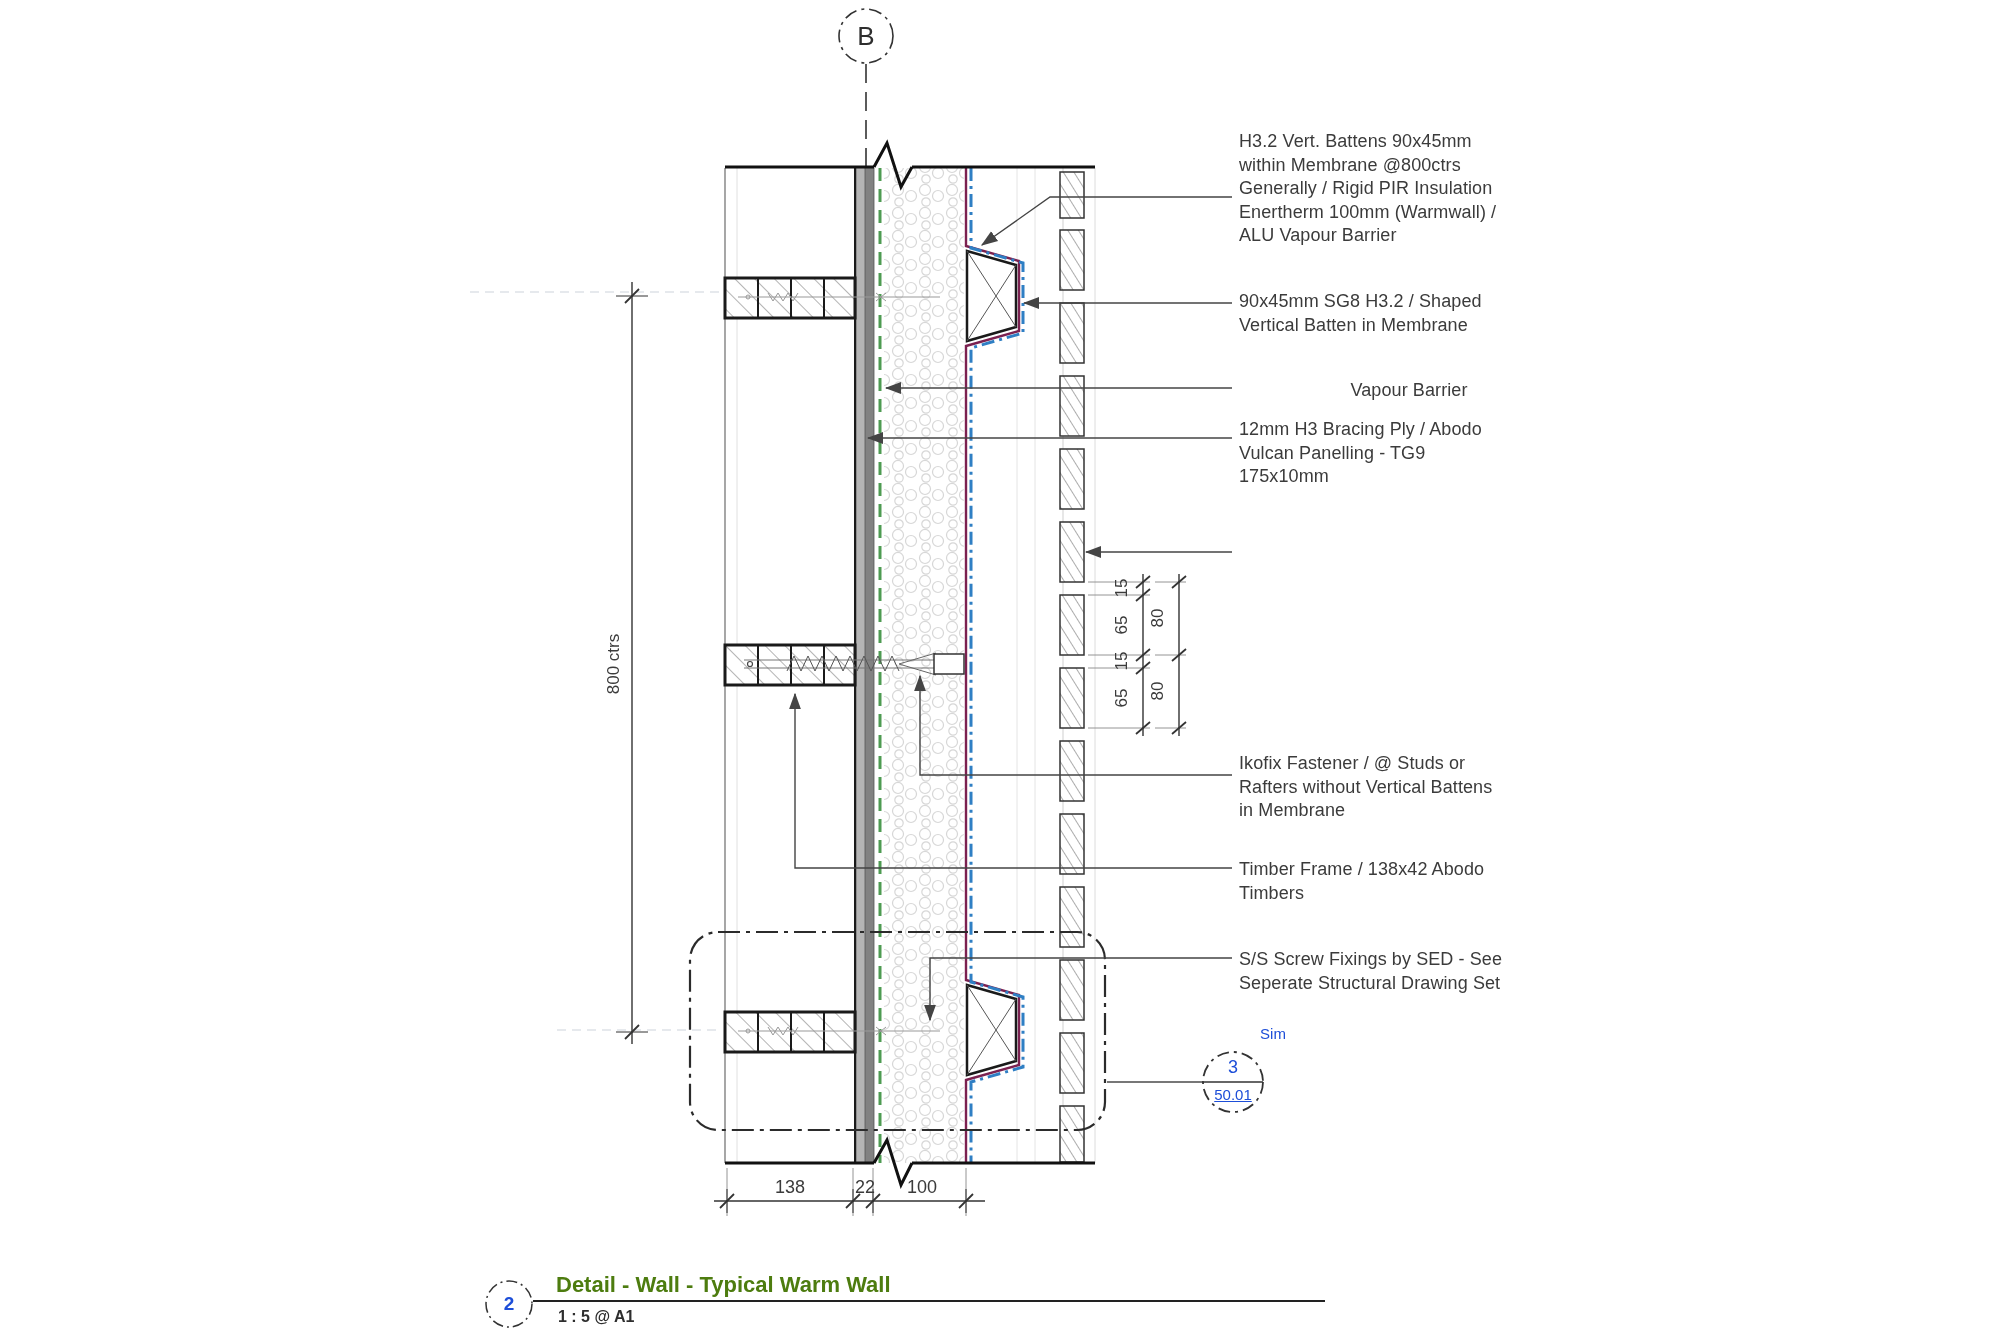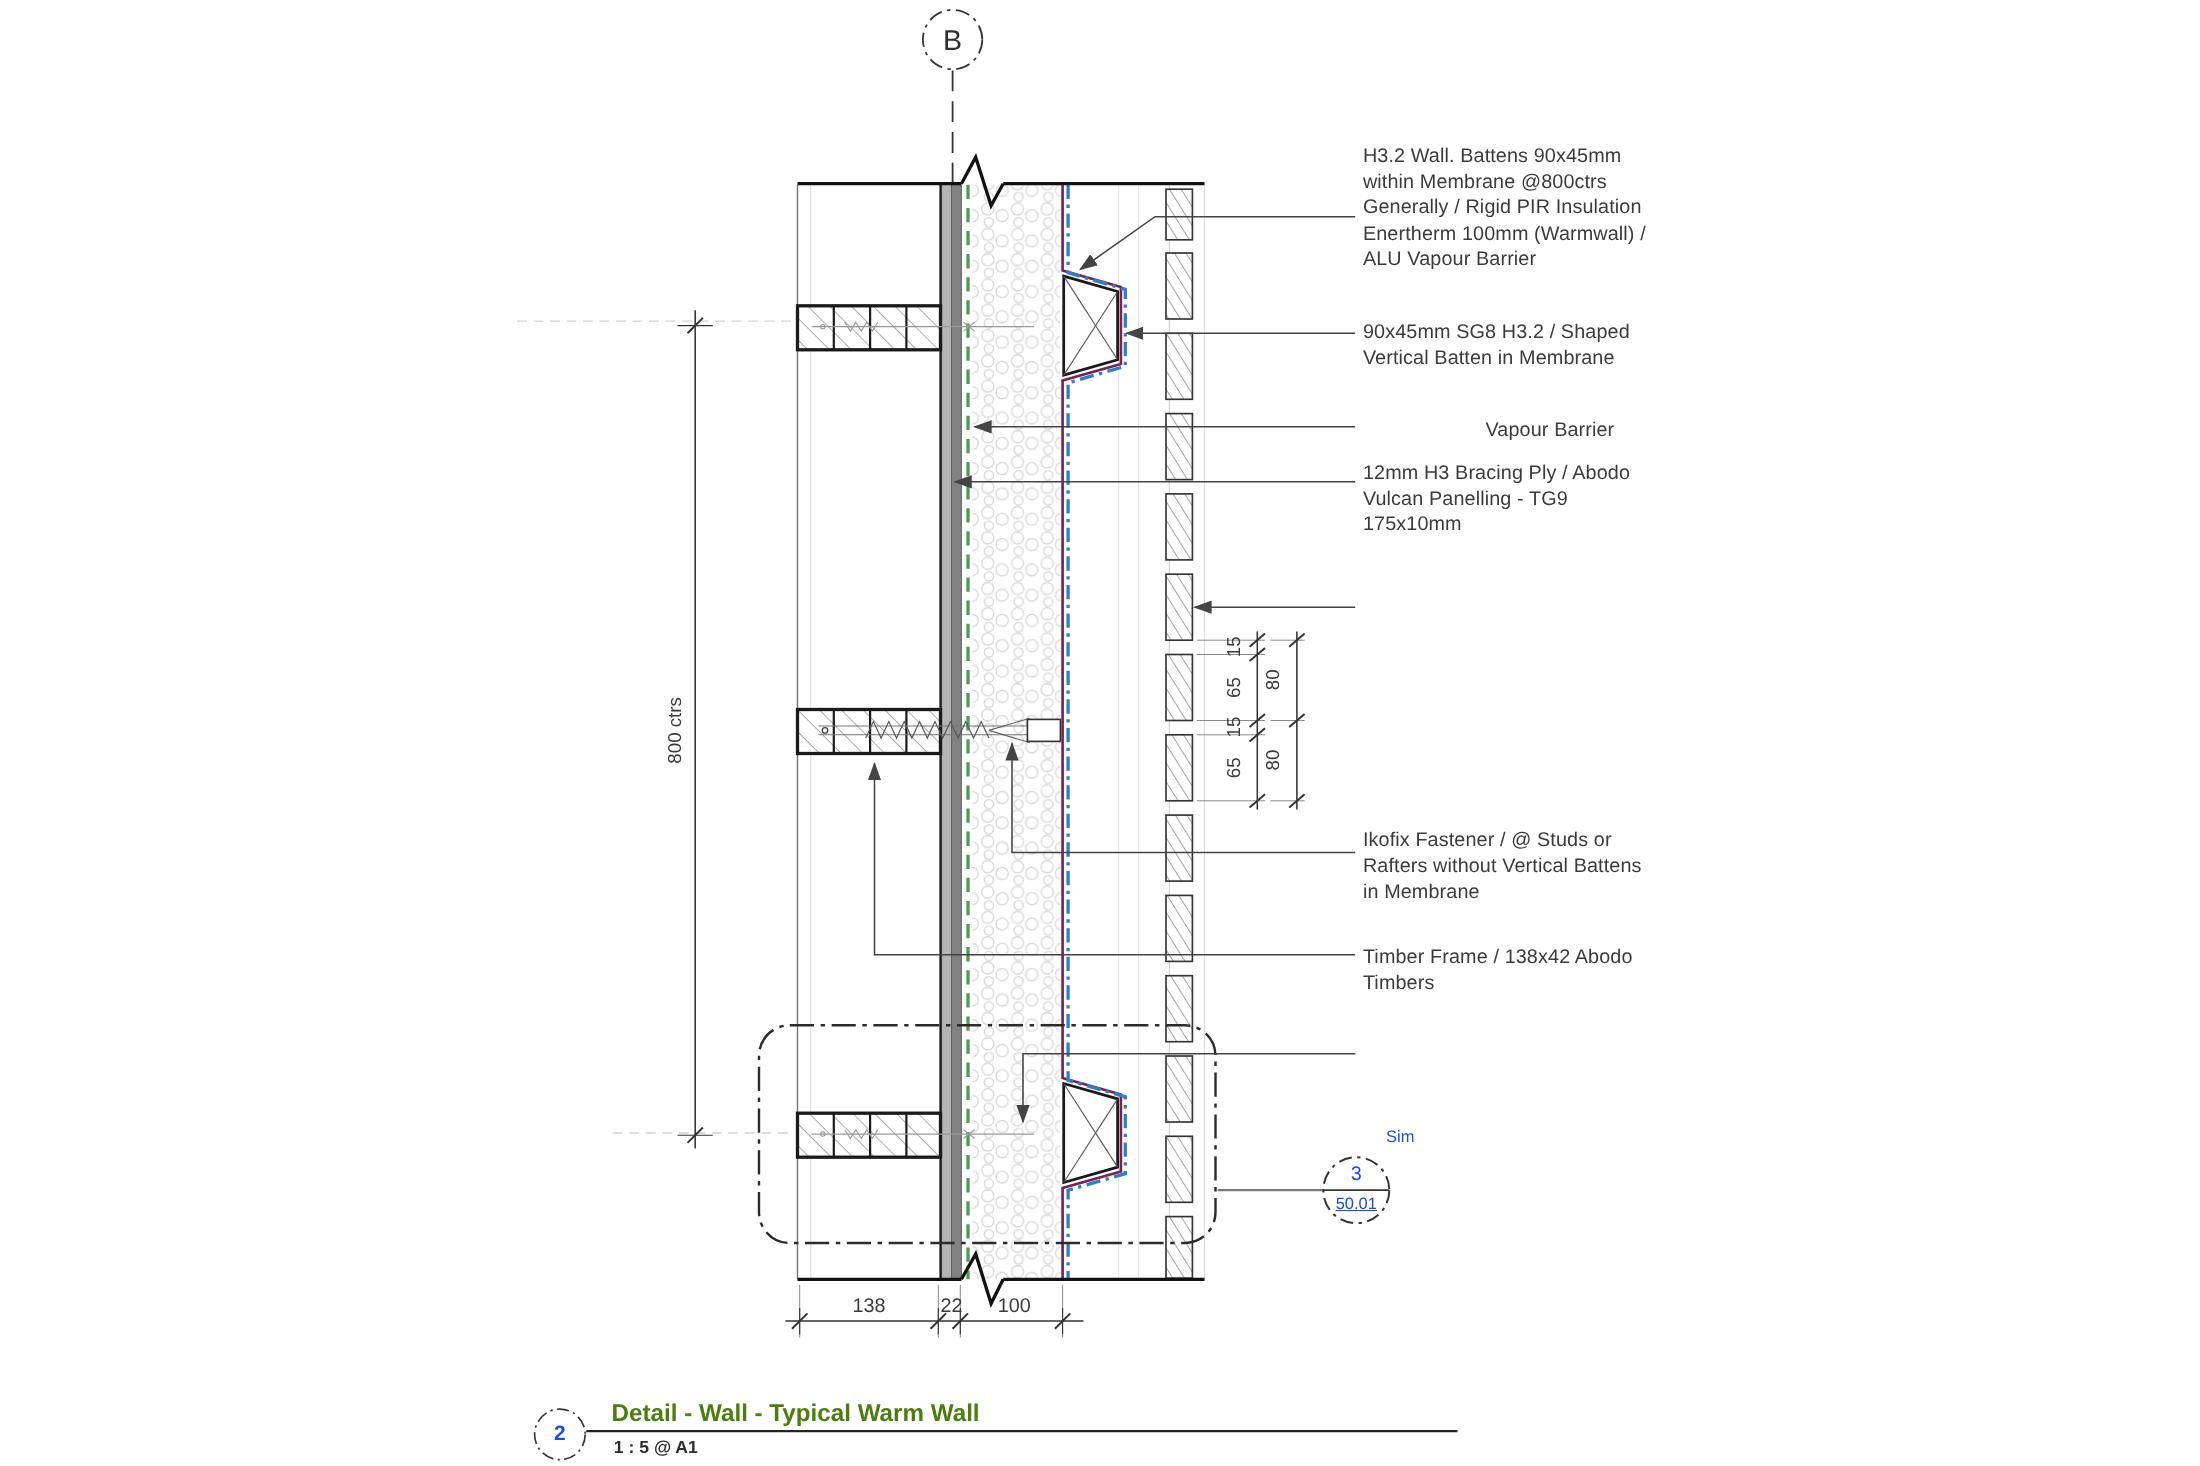--- a/index.html
+++ b/index.html
@@ -234,36 +234,38 @@
   </g>
 
   <g>
     <circle cx="509" cy="1304" r="23" fill="none" stroke="#333333" stroke-width="1.5" stroke-dasharray="11 4 2 4"></circle>
     <line x1="533" y1="1301" x2="1325" y2="1301" stroke="#222222" stroke-width="2.2"></line>
   </g>
 </svg>
 
 <div class="bubble-label" style="left:846px;top:16px;width:40px;height:40px;line-height:40px;font-size:26px;">B</div>
 
-<div class="note" style="top:130px;">H3.2 Wall. Battens 90x45mm
+<div class="note" style="top:130px;">H3.2 Vert. Battens 90x45mm
 within Membrane @800ctrs
 Generally / Rigid PIR Insulation
 Enertherm 100mm (Warmwall) /
 ALU Vapour Barrier</div>
 <div class="note" style="top:290px;">90x45mm SG8 H3.2 / Shaped
 Vertical Batten in Membrane</div>
 <div class="note" style="top:379px;text-align:center;">Vapour Barrier</div>
 <div class="note" style="top:418px;">12mm H3 Bracing Ply / Abodo
 Vulcan Panelling - TG9
 175x10mm</div>
 <div class="note" style="top:752px;">Ikofix Fastener / @ Studs or
 Rafters without Vertical Battens
 in Membrane</div>
 <div class="note" style="top:858px;">Timber Frame / 138x42 Abodo
 Timbers</div>
+<div class="note" style="top:948px;">S/S Screw Fixings by SED - See
+Seperate Structural Drawing Set</div>
 
 <div class="vlabel" style="left:569px;top:655px;width:90px;">800 ctrs</div>
 
 <div class="vlabel" style="left:1100px;top:579px;">15</div>
 <div class="vlabel" style="left:1100px;top:616px;">65</div>
 <div class="vlabel" style="left:1100px;top:652px;">15</div>
 <div class="vlabel" style="left:1100px;top:689px;">65</div>
 <div class="vlabel" style="left:1136px;top:609px;">80</div>
 <div class="vlabel" style="left:1136px;top:682px;">80</div>
 

